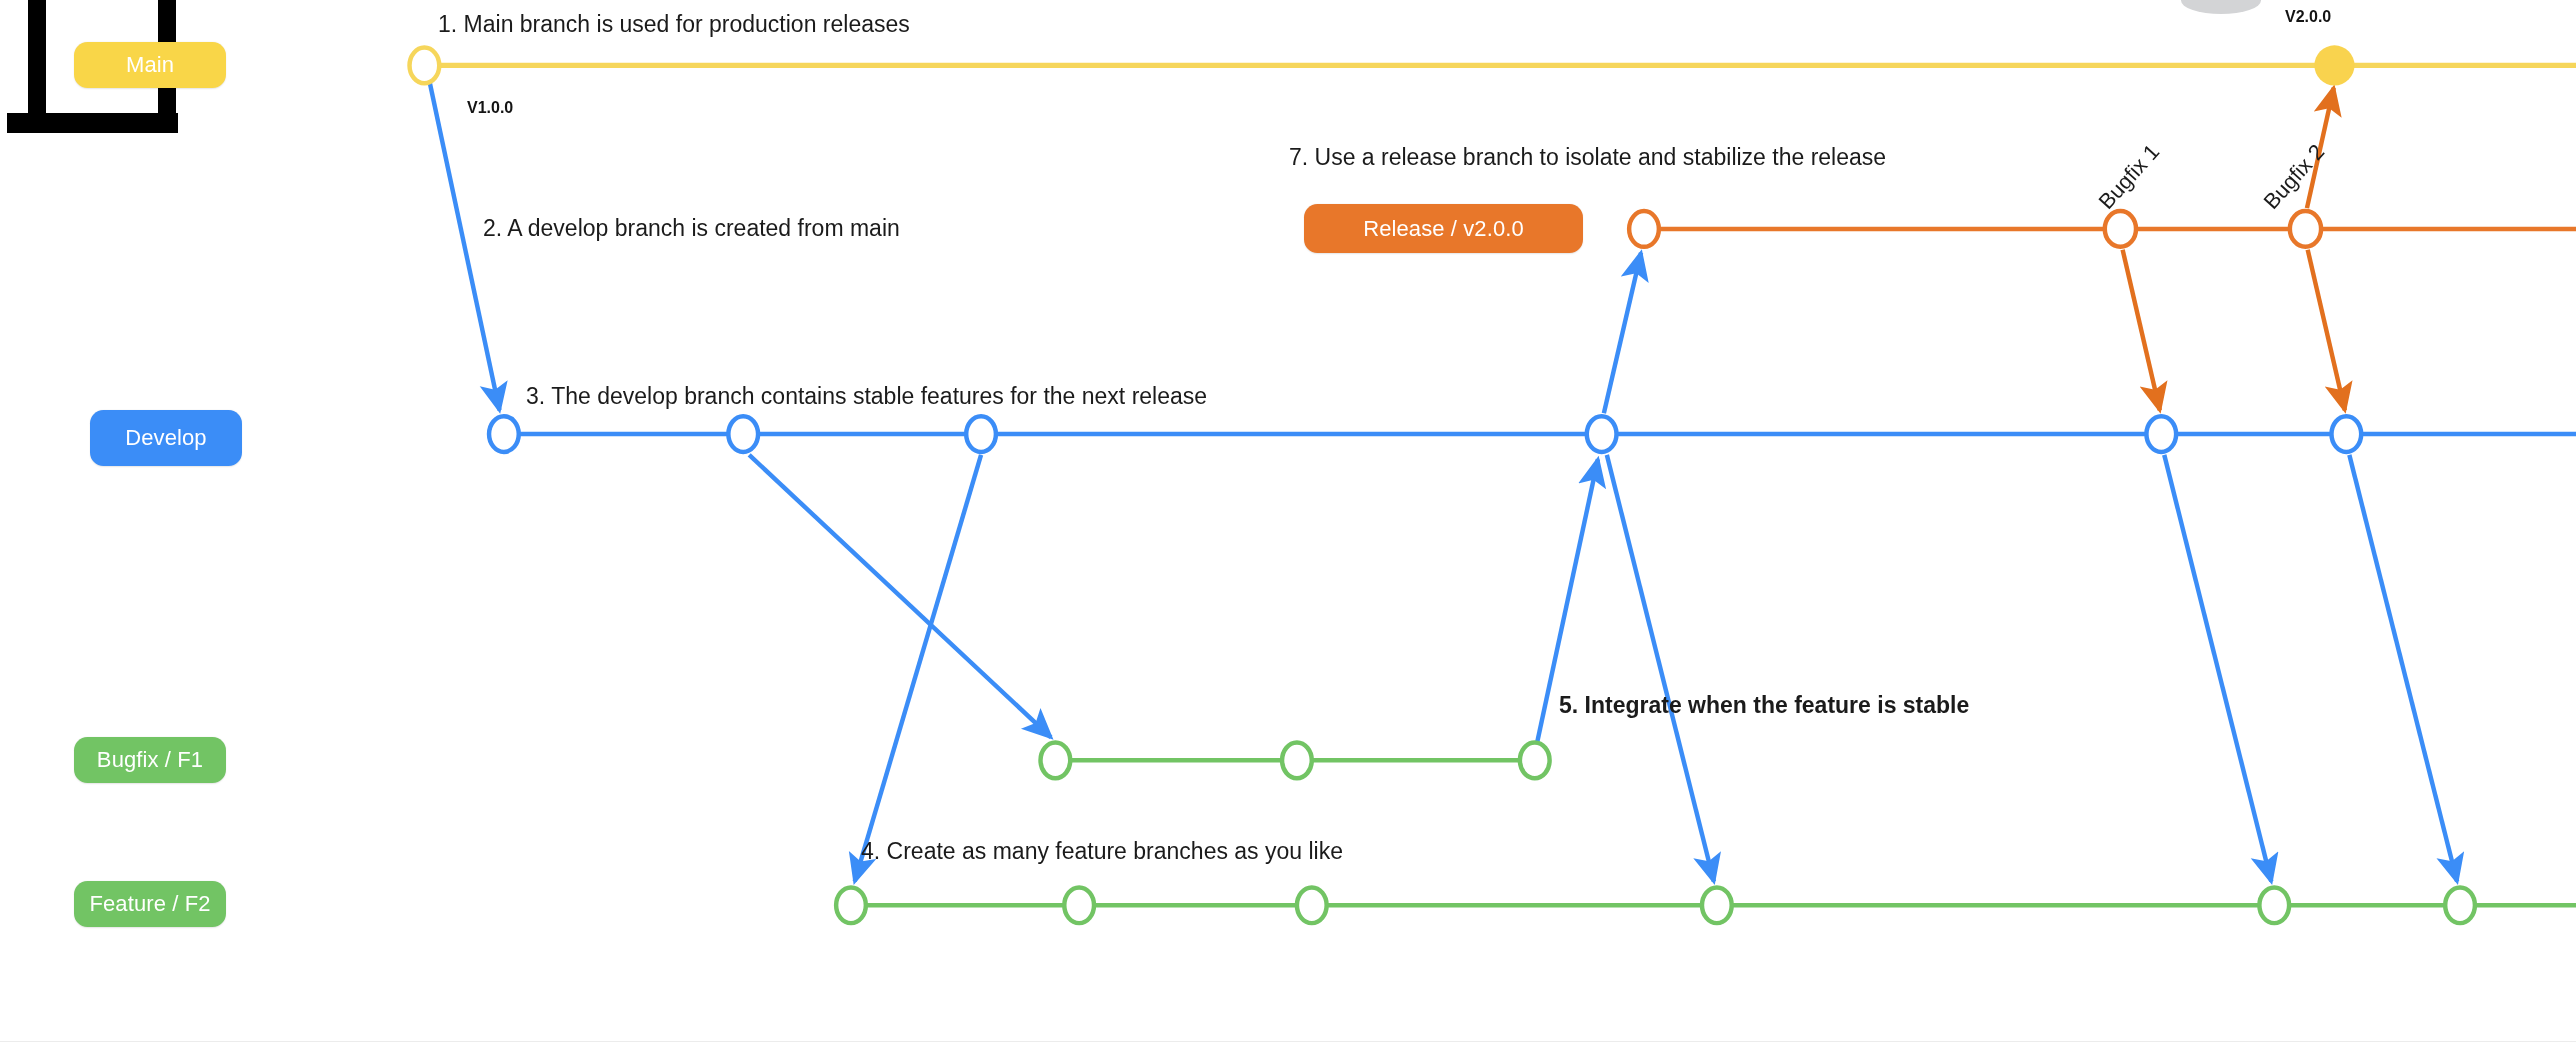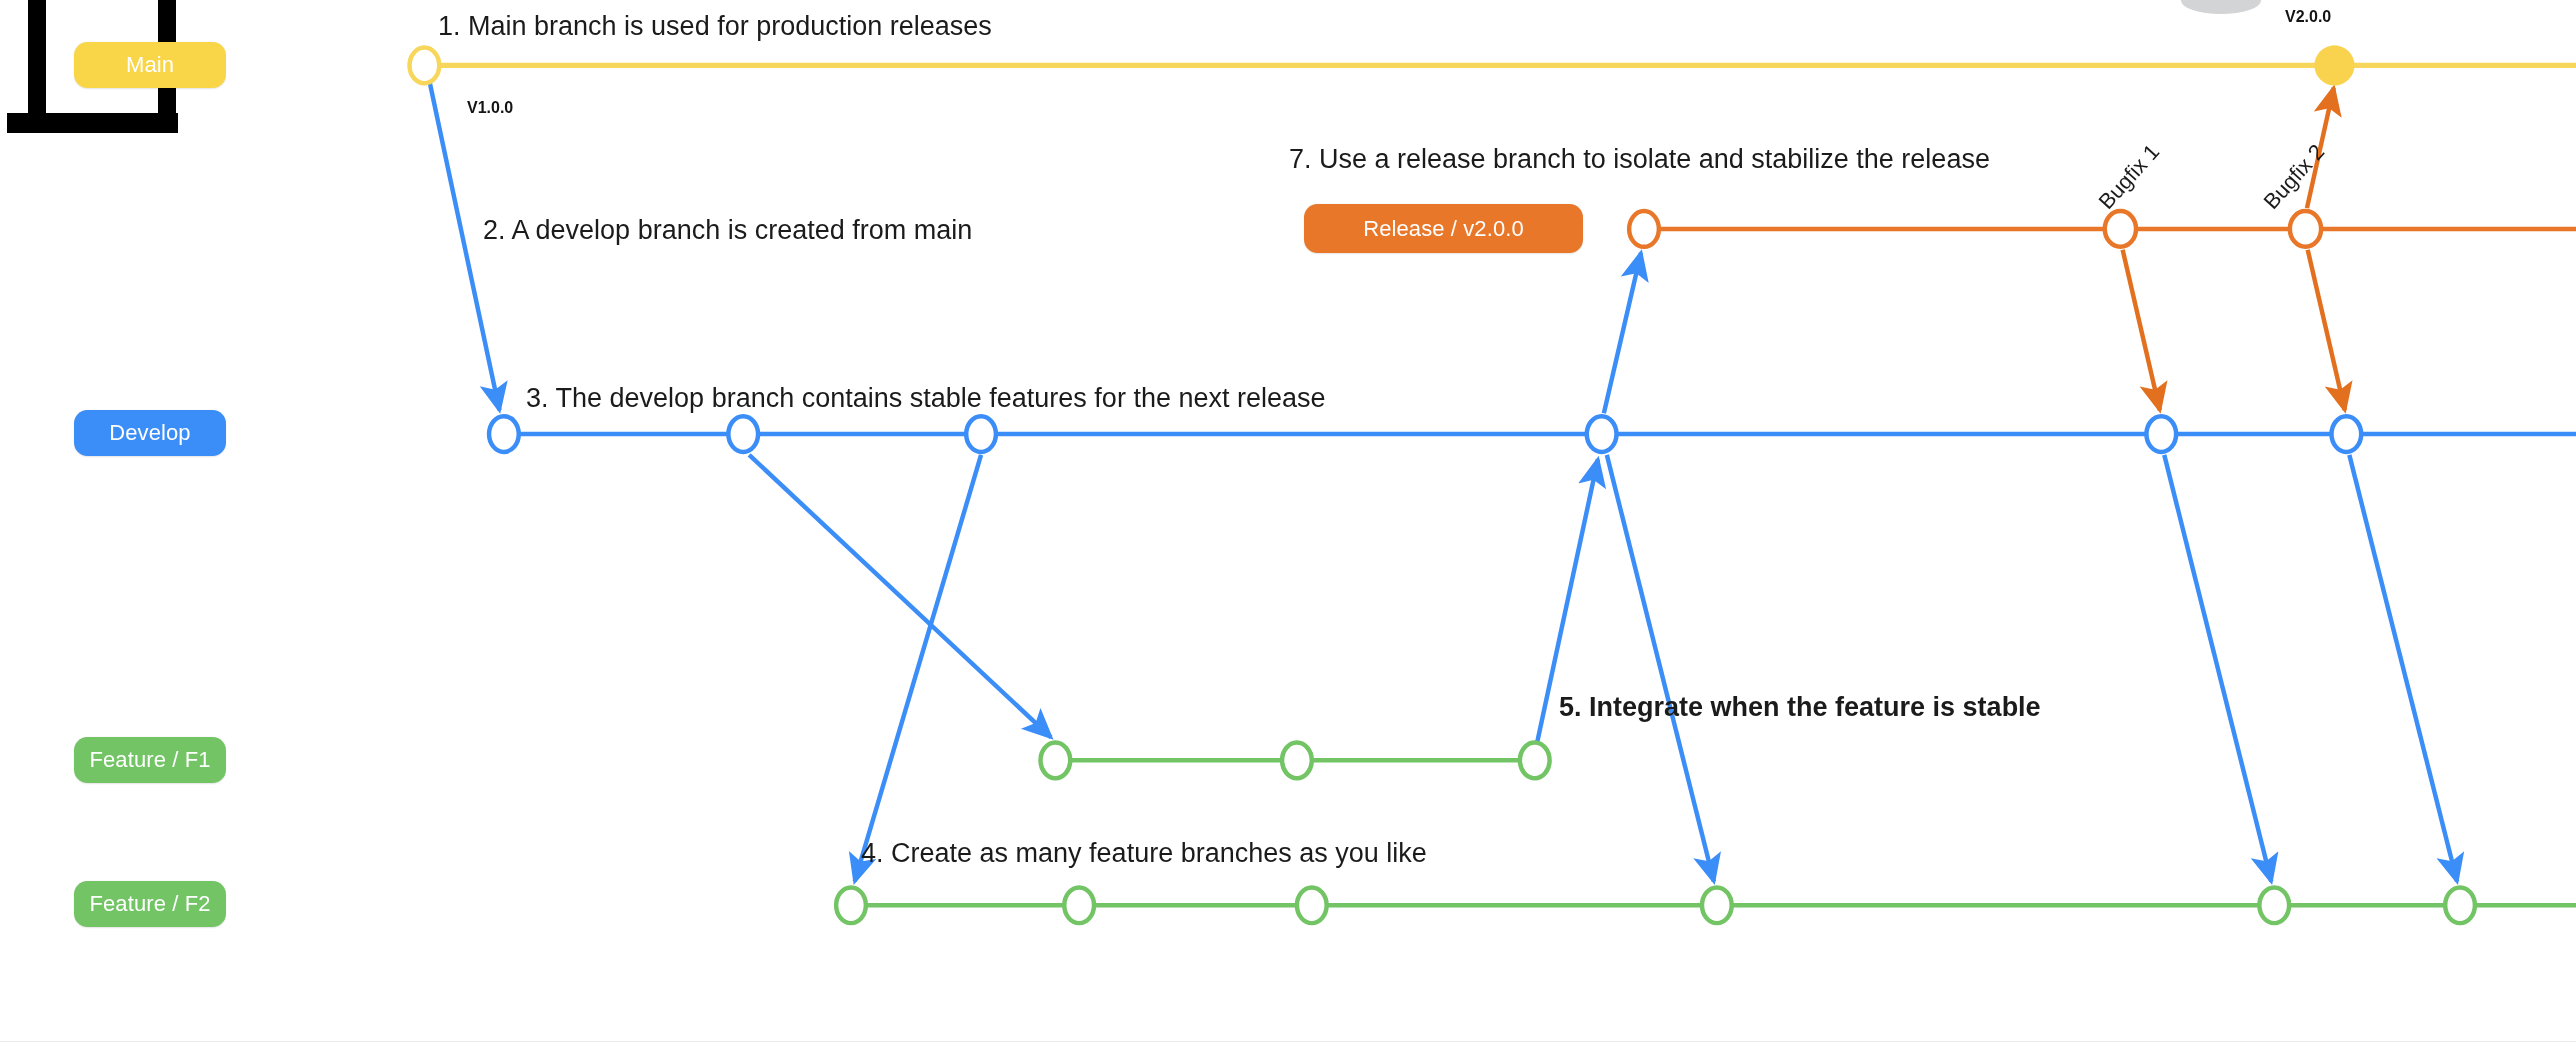--- a/index.html
+++ b/index.html
@@ -43,21 +43,21 @@
   }
   .pill-main    { background: #f9d648; }
   .pill-develop { background: #3b8df7; }
   .pill-feature { background: #72c464; }
   .pill-release { background: #e8772a; }
 
   
   .anno {
     position: absolute;
     color: #1b1b1b;
-    font-size: 27px;
+    font-size: 23px;
     font-weight: 400;
     white-space: nowrap;
     line-height: 1;
   }
   .tag-label {
     position: absolute;
     color: #141414;
     font-size: 16px;
     font-weight: 700;
     white-space: nowrap;
@@ -262,26 +262,26 @@
     </g>
     <g>
       <ellipse cx="3310" cy="1218" rx="20" ry="24" fill="#ffffff" stroke="#72c464" stroke-width="6"></ellipse>
     </g>
   </svg>
 
   <div class="branch-pill pill-main" style="left:74px; top:42px; width:152px; height:46px;">
     <span>Main</span>
   </div>
 
-  <div class="branch-pill pill-develop" style="left:74px; top:410px; width:152px; height:46px;">
+  <div class="branch-pill pill-develop" style="left:90px; top:410px; width:152px; height:56px;">
     <span>Develop</span>
   </div>
 
   <div class="branch-pill pill-feature" style="left:74px; top:737px; width:152px; height:46px;">
-    <span>Feature / F1</span>
+    <span>Bugfix / F1</span>
   </div>
 
   <div class="branch-pill pill-feature" style="left:74px; top:881px; width:152px; height:46px;">
     <span>Feature / F2</span>
   </div>
 
   <div class="branch-pill pill-release" style="left:1304px; top:204px; width:279px; height:49px;align-items:center;">
     <span>Release / v2.0.0</span>
   </div>
 

